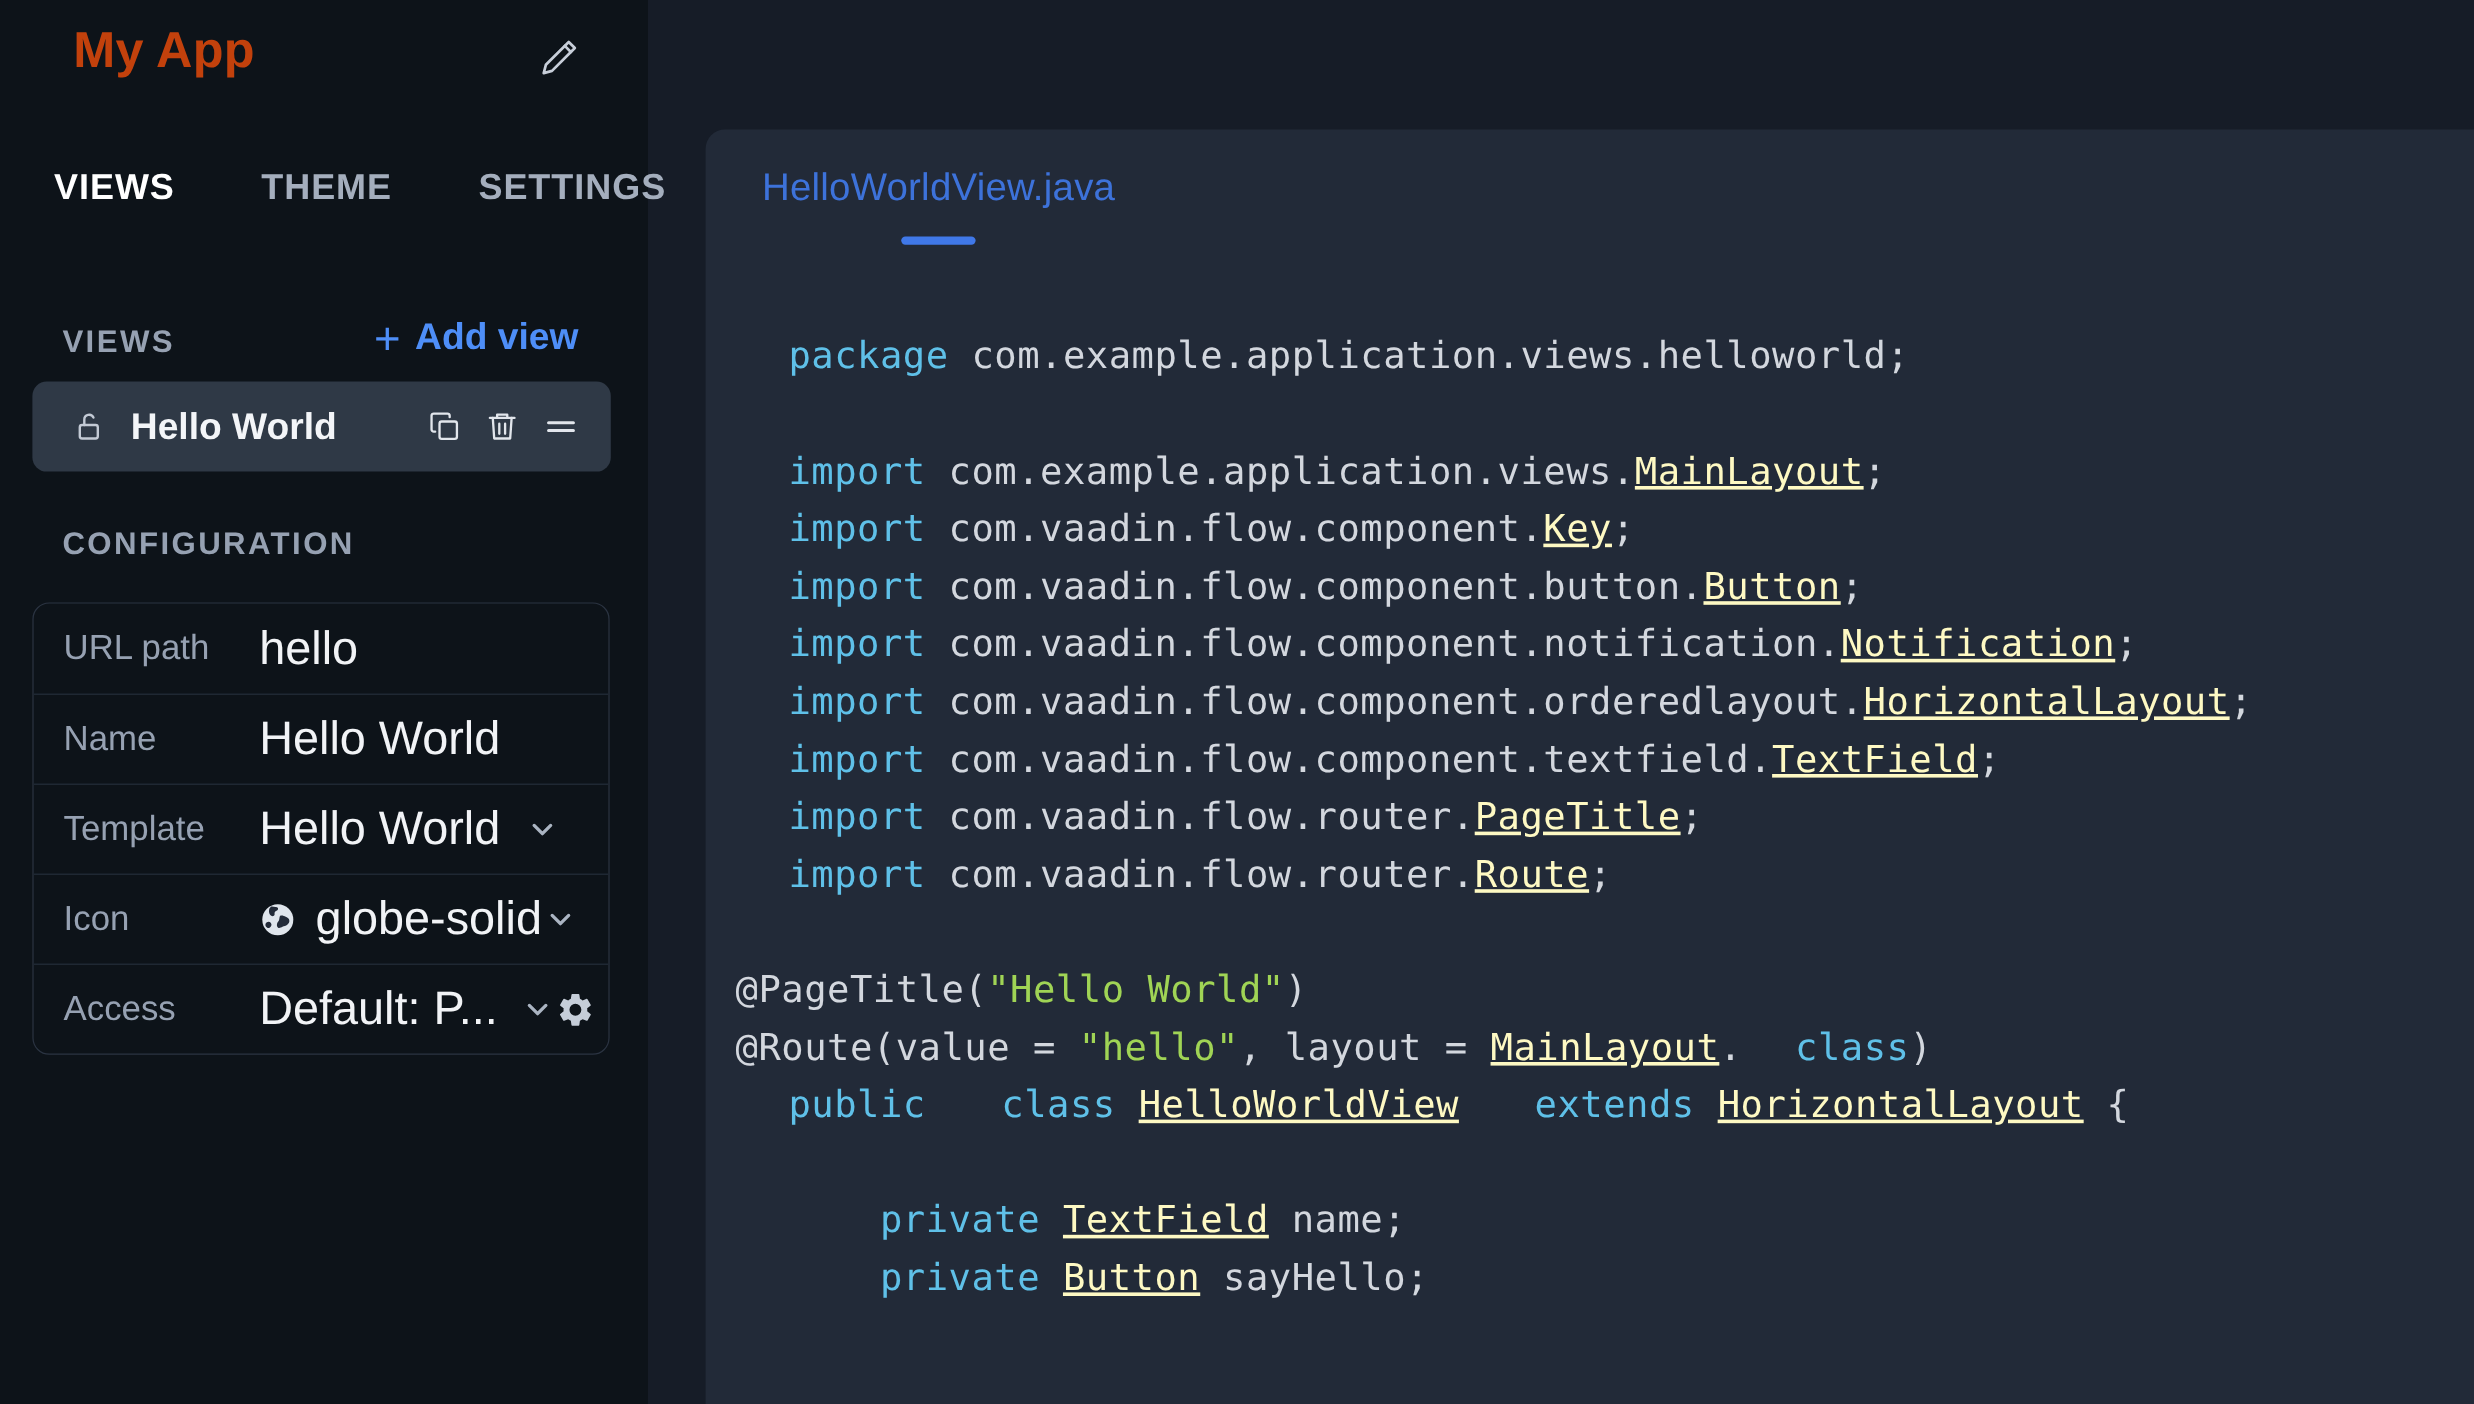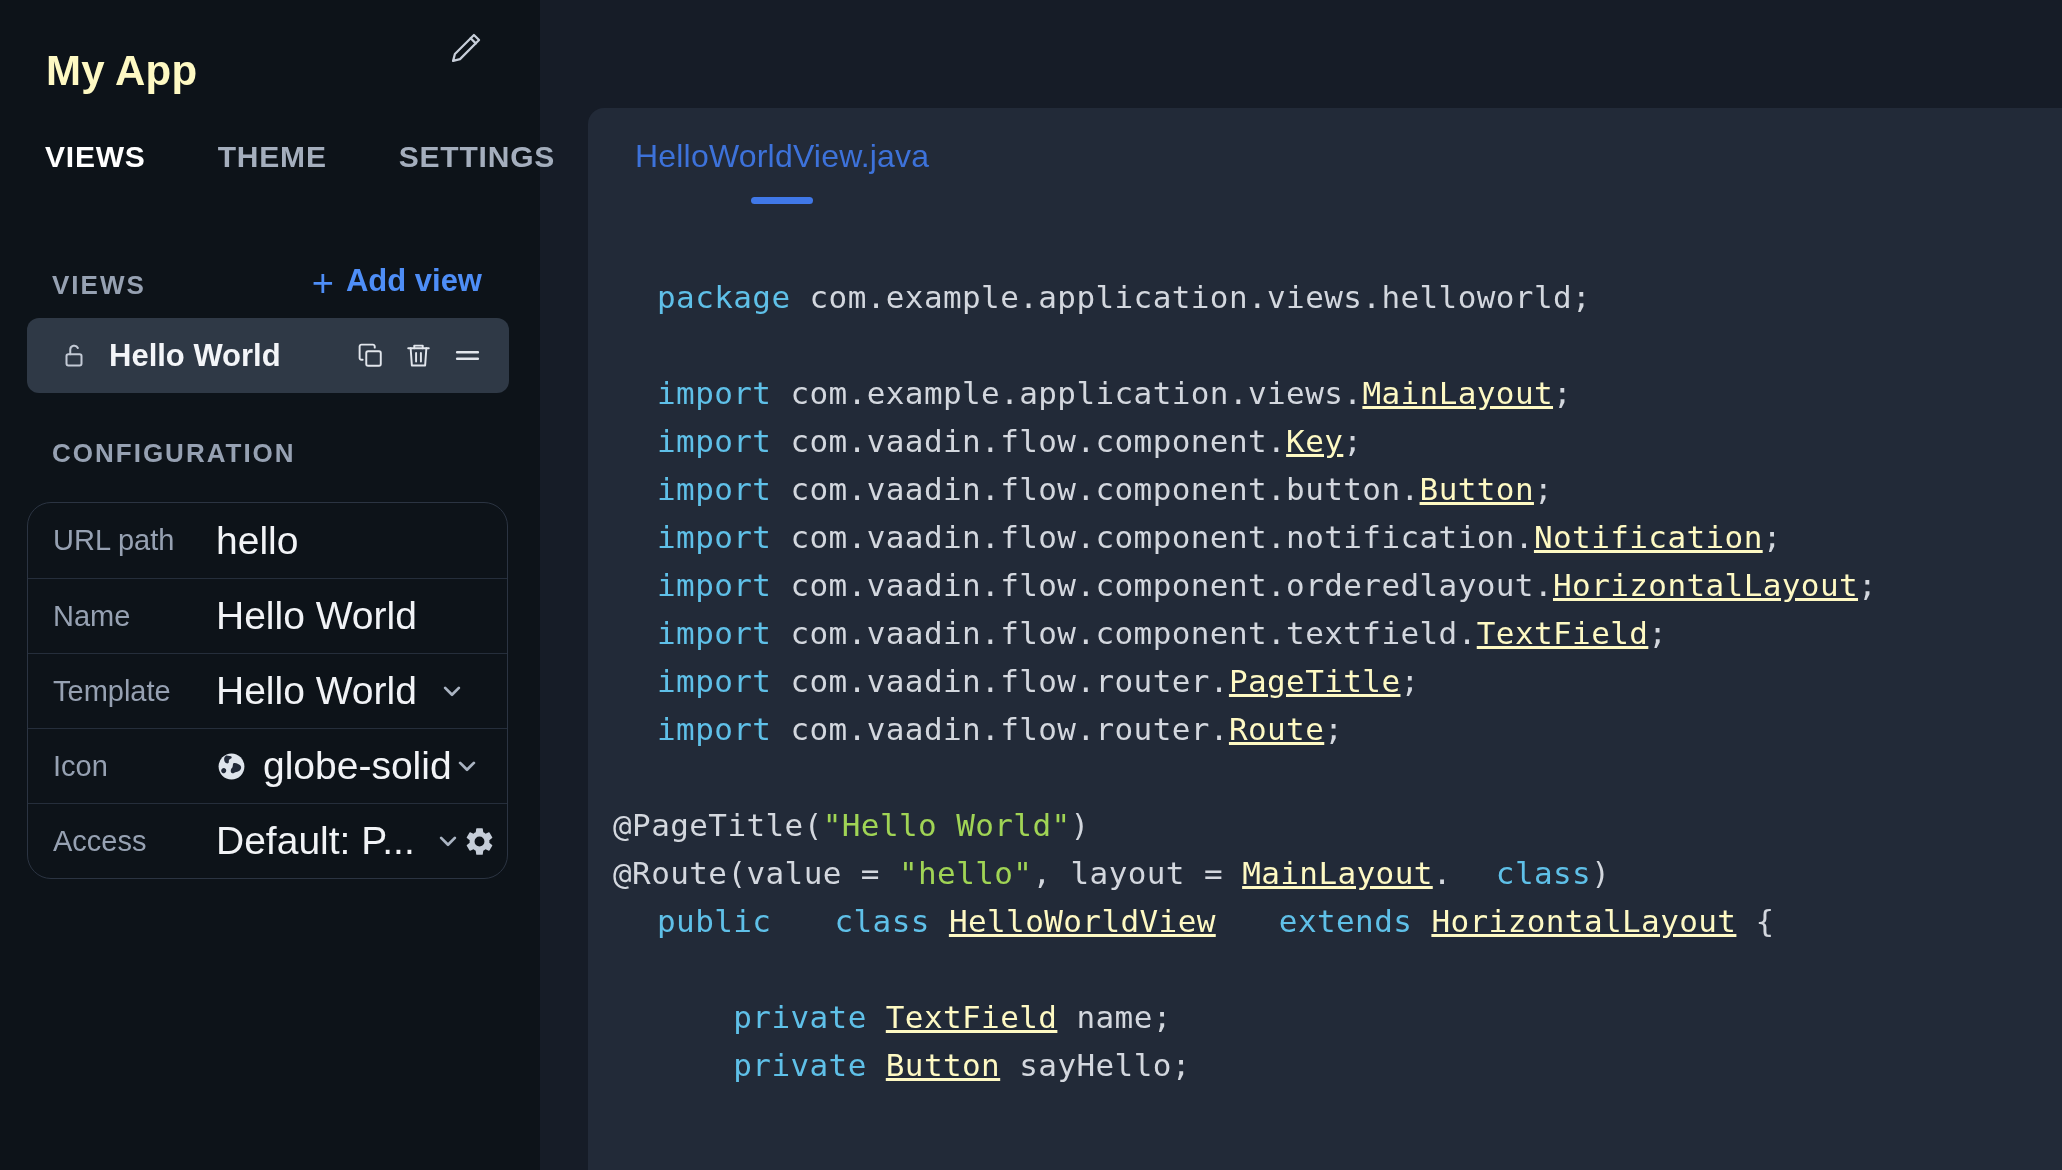--- a/index.html
+++ b/index.html
@@ -10,22 +10,22 @@
     -webkit-font-smoothing:antialiased;
   }
   svg{display:block;}
   
   .sidebar{
     position:absolute;left:0;top:0;width:540px;height:1170px;
     background:#0d1319;color:#f3f5f8;
   }
   .sb-header{position:relative;height:112px;}
   .app-title{
-    position:absolute;left:46px;top:18px;
-    font-size:42px;font-weight:700;color:#fef9c3;letter-spacing:.2px;margin-top:29px;
+    position:absolute;left:61px;top:18px;
+    font-size:42px;font-weight:700;color:#c2410c;letter-spacing:.2px;
   }
   .pencil-btn{
     position:absolute;left:448px;top:28px;width:40px;height:40px;
     background:none;border:none;padding:0;cursor:pointer;color:#c7ced9;
   }
   .sb-tabs{
     display:flex;gap:72px;padding-left:45px;margin-top:28px;align-items:baseline;
   }
   .sb-tab{
     font-size:30px;font-weight:700;letter-spacing:.8px;color:#a4aebd;
@@ -54,21 +54,21 @@
   }
   .view-item .lock{color:#c3cad5;margin-right:20px;}
   .view-item .vi-label{font-size:31px;font-weight:600;color:#f3f5f8;}
   .vi-actions{margin-left:auto;display:flex;align-items:center;gap:19px;}
   .vi-actions button{
     background:none;border:none;padding:0;cursor:pointer;color:#e2e6ec;
   }
   .config-title{position:absolute;left:52px;top:438px;}
   .config-panel{
     position:absolute;left:27px;top:502px;width:481px;box-sizing:border-box;
-    border:1.5px solid #2b3442;border-radius:24px;overflow:hidden;
+    border:1.5px solid #2b3442;border-radius:14px;overflow:hidden;
   }
   .cfg-row{
     display:flex;align-items:center;height:75px;
     padding:0 24px 0 25px;box-sizing:border-box;
   }
   .cfg-row + .cfg-row{border-top:1.5px solid #252e3b;}
   .cfg-label{width:163px;flex:0 0 163px;font-size:29px;color:#96a1b2;}
   .cfg-value{font-size:39px;color:#f1f3f6;white-space:nowrap;}
   .cfg-spacer{flex:1;}
   .chev{color:#aab4c2;flex:0 0 auto;margin-right:16px;}

